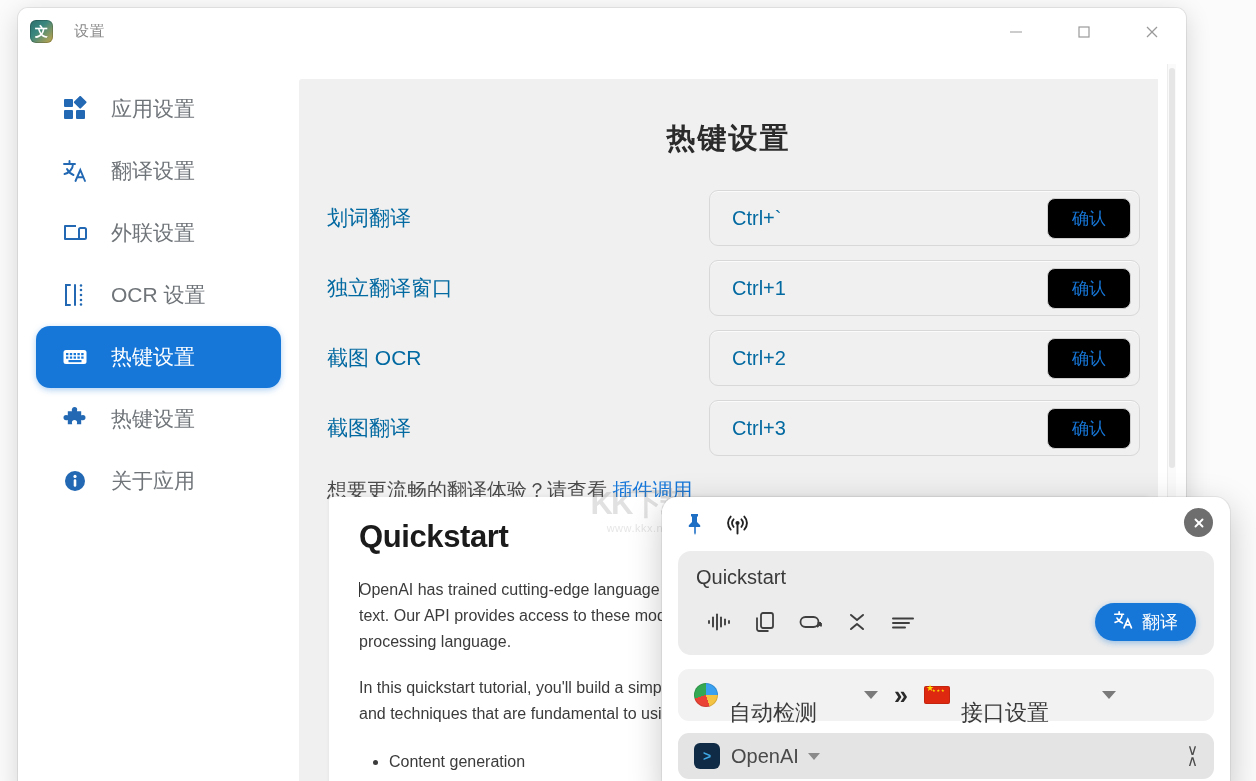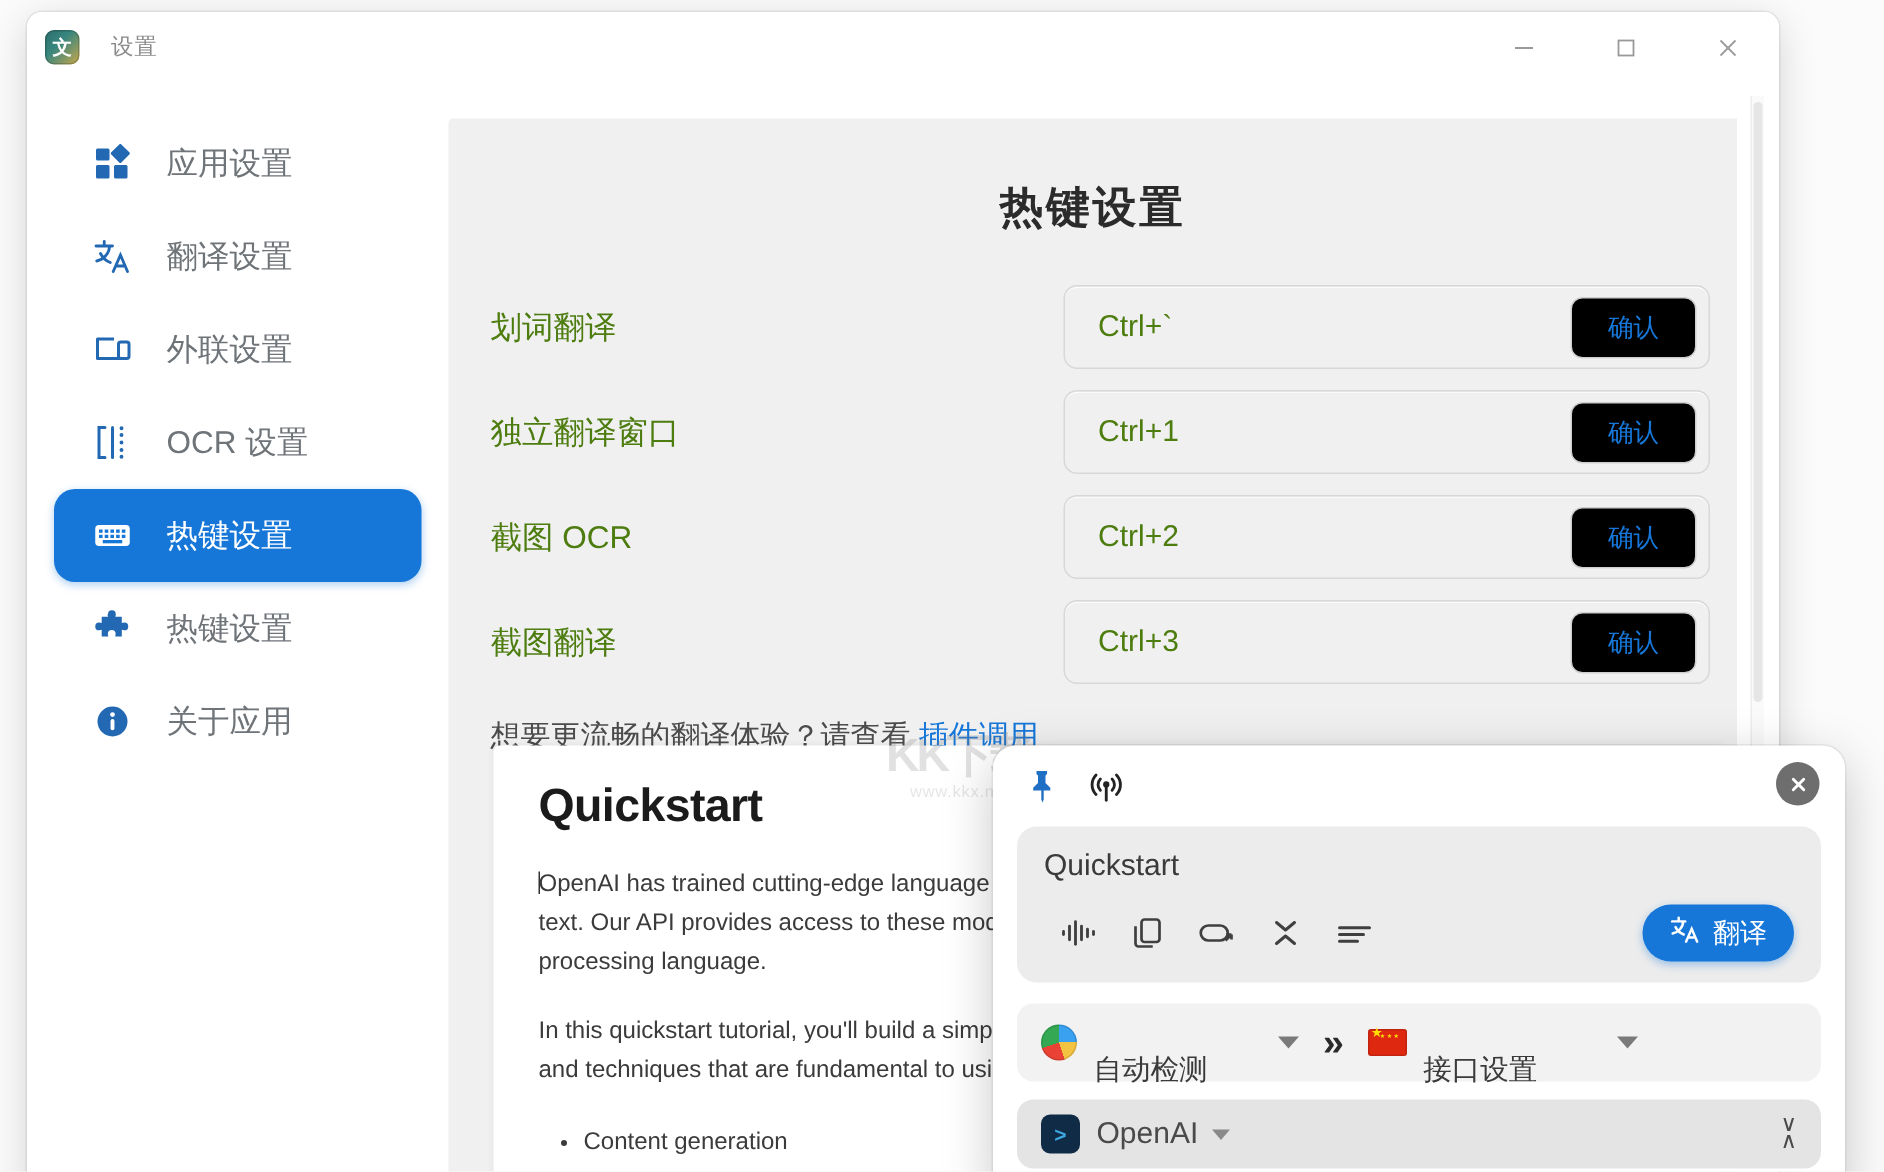--- a/index.html
+++ b/index.html
@@ -50,27 +50,27 @@
   .content{
     position:absolute;left:281px;top:71px;right:28px;bottom:0;
     background:#f0f0f0;border-top-left-radius:3px;overflow:hidden;
   }
   .panel-title{
     text-align:center;font-size:29px;font-weight:bold;color:#2b2b2b;
     margin-top:40px;letter-spacing:2px;
   }
   .hk-list{margin-top:24px;padding:0 18px 0 28px;}
   .hk-row{display:flex;align-items:center;height:70px;}
-  .hk-label{font-size:21px;color:#4d7c0f;width:382px;flex:none;}
+  .hk-label{font-size:21px;color:#0369a1;width:382px;flex:none;}
   .hk-field{
     flex:1;height:54px;background:#f0f0f0;border:1px solid #d8d8d8;border-radius:9px;
     display:flex;align-items:center;justify-content:space-between;padding:0 8px 0 22px;
     box-shadow:inset 0 1px 0 rgba(255,255,255,.7);
   }
-  .hk-value{font-size:20px;color:#4d7c0f;}
+  .hk-value{font-size:20px;color:#0369a1;}
   .hk-confirm{
     min-width:82px;height:39px;border:1px solid #cfcfcf;border-radius:8px;background:#000000;
     color:#1677d9;font-size:17px;display:flex;align-items:center;justify-content:center;
     cursor:pointer;font-family:inherit;
   }
   .hint{
     margin:14px 0 0 28px;font-size:20px;color:#4b4b4b;
   }
   .hint a{color:#1677d9;text-decoration:underline;cursor:pointer;}
 
@@ -122,21 +122,21 @@
   .pp-translate{
     margin-left:auto;display:flex;align-items:center;gap:8px;
     background:#1677d9;color:#fff;border-radius:19px;height:38px;padding:0 18px;
     font-size:18px;cursor:pointer;box-shadow:0 2px 6px rgba(22,119,217,.4);
   }
   .pp-langs{
     margin:14px 16px 0 16px;background:#f2f2f2;border-radius:11px;height:52px;
     display:flex;align-items:center;padding:0 16px;
   }
   .lang{display:flex;align-items:center;gap:11px;cursor:pointer;}
-  .lang-name{font-size:19px;color:#3a3a3a;margin-top:36px;}
+  .lang-name{font-size:22px;color:#3a3a3a;margin-top:36px;}
   .globe{width:24px;height:24px;border-radius:50%;
     background:conic-gradient(#3aa0f0 0 25%,#f5c342 0 45%,#ea4335 0 70%,#34a853 0 100%);
     box-shadow:inset 0 0 0 1px rgba(0,0,0,.12);}
   .flag{width:26px;height:18px;background:#de2910;border-radius:2px;position:relative;box-shadow:inset 0 0 0 1px rgba(0,0,0,.12);}
   .flag:before{content:"★";position:absolute;left:2px;top:-2px;color:#ffde00;font-size:9px;line-height:1;}
   .flag:after{content:"★★★";position:absolute;left:8px;top:1px;color:#ffde00;font-size:4px;letter-spacing:1px;line-height:1.9;}
   .caret-dn{width:0;height:0;border-left:7px solid transparent;border-right:7px solid transparent;border-top:8px solid #7a7a7a;}
   .arrows{margin:0 16px;color:#2b2b2b;font-size:25px;font-weight:bold;line-height:1;letter-spacing:-4px;}
   .pp-engine{
     margin:12px 16px 0 16px;background:#e4e4e4;border-radius:11px;height:46px;

